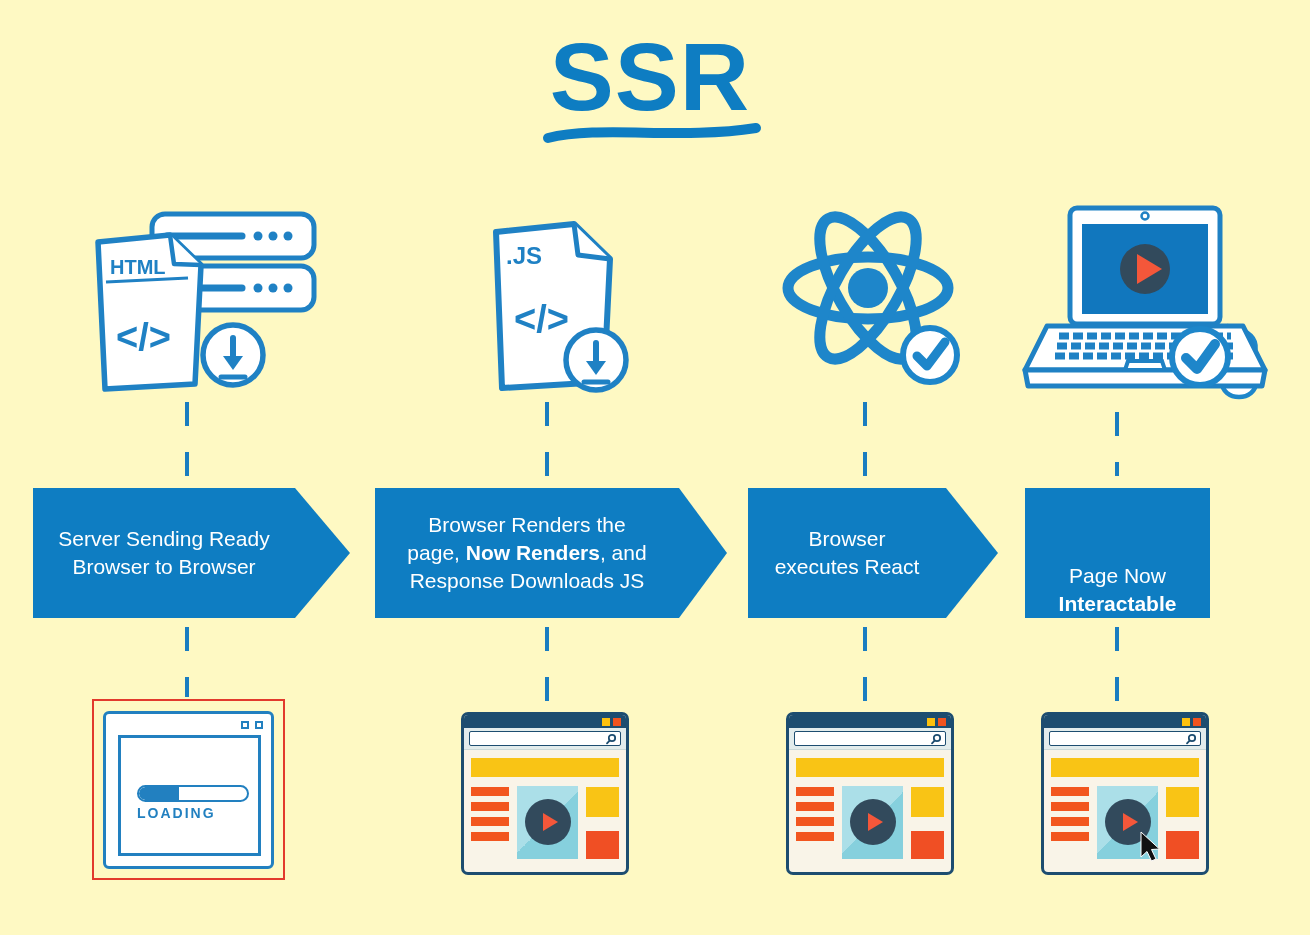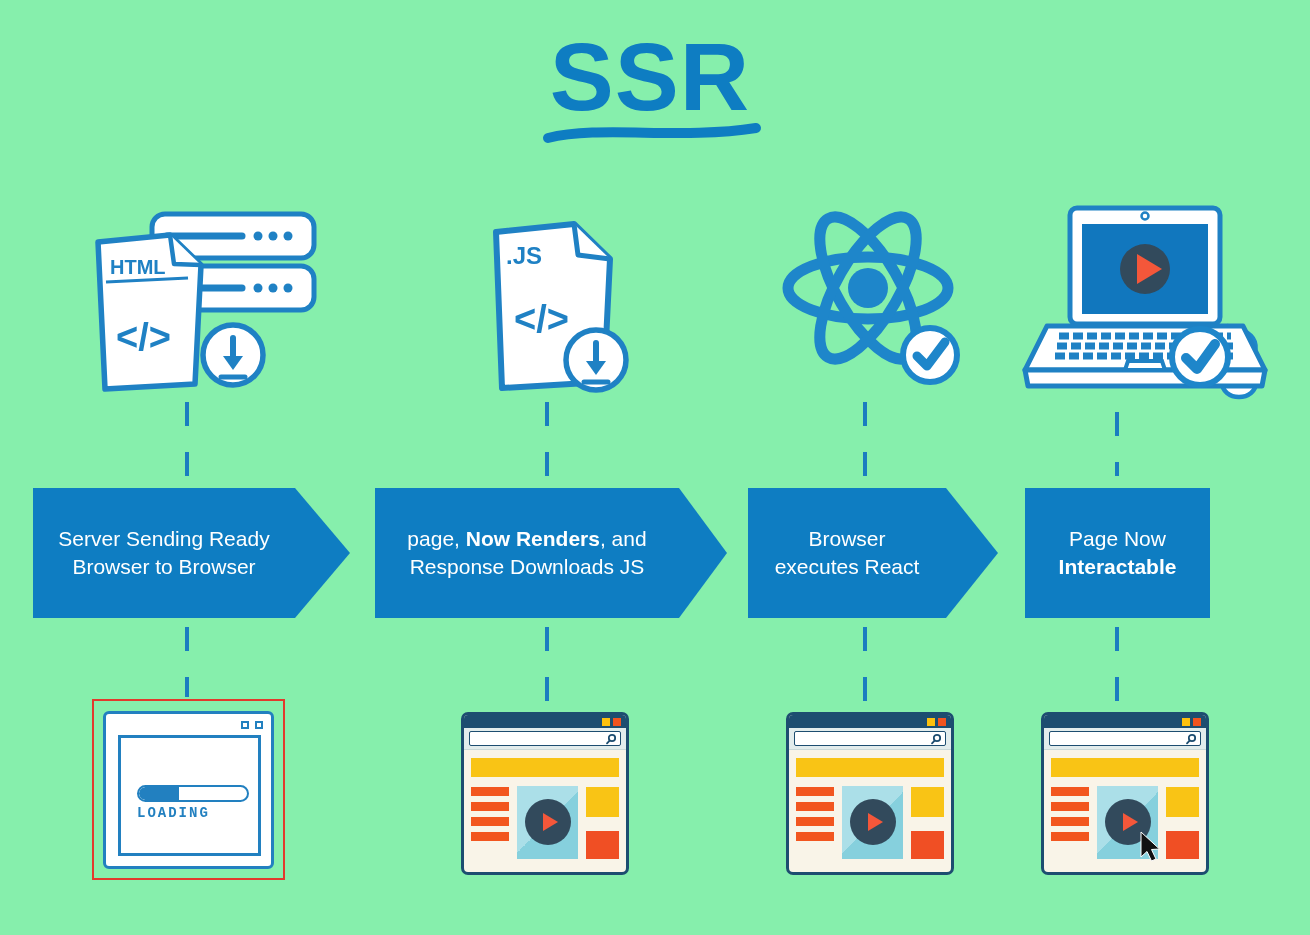--- a/index.html
+++ b/index.html
@@ -1,36 +1,36 @@
 <!DOCTYPE html>
 <html><head>
 <meta charset="utf-8">
 <style>
   * { margin:0; padding:0; box-sizing:border-box; }
   body { background:#ffffff; font-family:"Liberation Sans", sans-serif; }
-  .canvas { position:relative; width:1310px; height:935px; background:#86efac; overflow:hidden; }
+  .canvas { position:relative; width:1310px; height:935px; background:#fef9c3; overflow:hidden; }
 
   
   .title { position:absolute; left:475px; top:22px; width:350px; text-align:center;
            font-size:96px; font-weight:bold; color:#0e7dc2; letter-spacing:1px; }
   .underline { position:absolute; left:540px; top:118px; }
 
   
   .dash-v { position:absolute; width:4px;
             background:repeating-linear-gradient(to bottom,#1a7dc0 0 24px,transparent 24px 50px); }
 
   
   .arrow { position:absolute; top:488px; height:130px; background:#0e7dc2; color:#fff;
            display:flex; flex-direction:column; align-items:center; justify-content:center;
            font-size:21px; line-height:28px; text-align:center; }
   .arrow b { font-weight:bold; }
   .a1 { left:33px;  width:317px; clip-path:polygon(0 0, calc(100% - 55px) 0, 100% 50%, calc(100% - 55px) 100%, 0 100%); padding-right:55px; }
   .a2 { left:375px; width:352px; clip-path:polygon(0 0, calc(100% - 48px) 0, 100% 50%, calc(100% - 48px) 100%, 0 100%); padding-right:48px; }
   .a3 { left:748px; width:250px; clip-path:polygon(0 0, calc(100% - 52px) 0, 100% 50%, calc(100% - 52px) 100%, 0 100%); padding-right:52px; }
-  .a4 { left:1025px; width:185px; }
+  .a4 { left:1025px; width:185px;justify-content:flex-end; }
 
   
   .browser { position:absolute; top:712px; width:168px; height:163px; background:#f9f4e8;
              border:3px solid #1d4d70; border-radius:7px; overflow:hidden; }
   .tbar { height:13px; background:#1d4d70; display:flex; justify-content:flex-end; align-items:center; gap:3px; padding-right:5px; }
   .tbar .sqy { width:8px; height:8px; background:#fdc00d; }
   .tbar .sqo { width:8px; height:8px; background:#f2531f; }
   .abar { height:22px; background:#e2ecec; padding:3px 5px; border-bottom:1px solid #c9d8d8; }
   .abar .input { height:15px; background:#fff; border:1.5px solid #1d4d70; border-radius:2px; position:relative; }
   .abar svg { position:absolute; right:2px; top:1px; }
@@ -49,21 +49,21 @@
   .rcol .ro { height:28px; background:#f04f24; margin-top:14px; }
   .cursor { position:absolute; z-index:5; }
 
   
   .red-frame { position:absolute; left:92px; top:699px; width:193px; height:181px; border:2.5px solid #e23a2d; }
   .sk-win { position:absolute; left:103px; top:711px; width:171px; height:158px; border:3px solid #2280c0; border-radius:6px; background:#fff; }
   .sk-sq { position:absolute; top:7px; width:8px; height:8px; border:2px solid #2280c0; }
   .sk-frame { position:absolute; left:12px; top:21px; width:143px; height:121px; border:3px solid #2280c0; }
   .sk-progress { position:absolute; left:16px; top:47px; width:112px; height:17px; border:2.5px solid #2280c0; border-radius:9px; overflow:hidden; }
   .sk-fill { height:100%; width:37%; background:#2280c0; border-radius:6px 0 0 6px; }
-  .sk-loading { position:absolute; left:16px; top:67px; color:#2280c0; font-family:Liberation Mono, monospace;
+  .sk-loading { position:absolute; left:16px; top:67px; color:#2280c0; font-family:Liberation Sans, sans-serif;
                 font-size:14px; font-weight:bold; letter-spacing:2px; }
 
   .icon-wrap { position:absolute; }
   svg text { font-family:"Liberation Sans", sans-serif; }
 </style>
 </head>
 <body>
 
 <div class="canvas">
 
@@ -153,20 +153,21 @@
   <div class="dash-v" style="left:545px; top:627px; height:80px;"></div>
   <div class="dash-v" style="left:863px; top:627px; height:80px;"></div>
   <div class="dash-v" style="left:1115px; top:627px; height:80px;"></div>
 
   <div class="arrow a1">
     <span>Server Sending Ready</span>
     <span>Browser to Browser</span>
   </div>
 
   <div class="arrow a2">
+    <span>Browser Renders the</span>
     <span>
       <span>page, </span><b>Now Renders</b><span>, and</span>
     </span>
     <span>Response Downloads JS</span>
   </div>
 
   <div class="arrow a3">
     <span>Browser</span>
     <span>executes React</span>
   </div>

